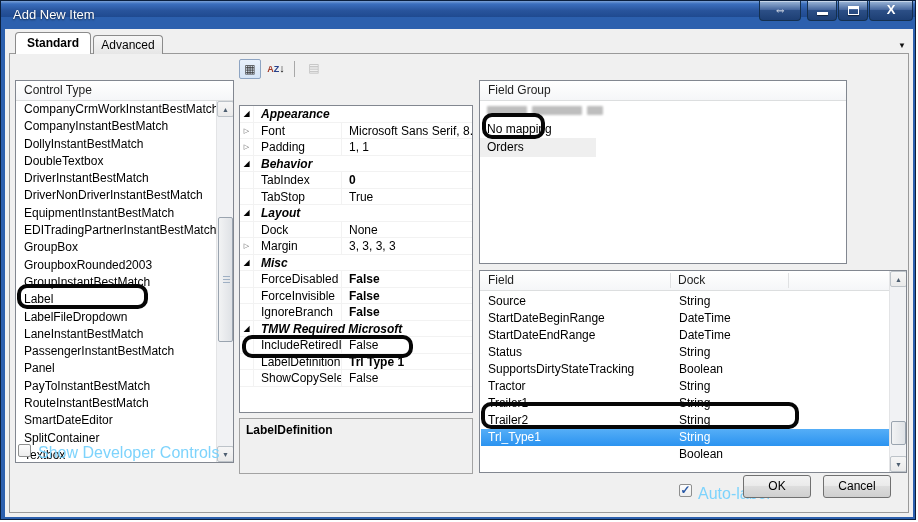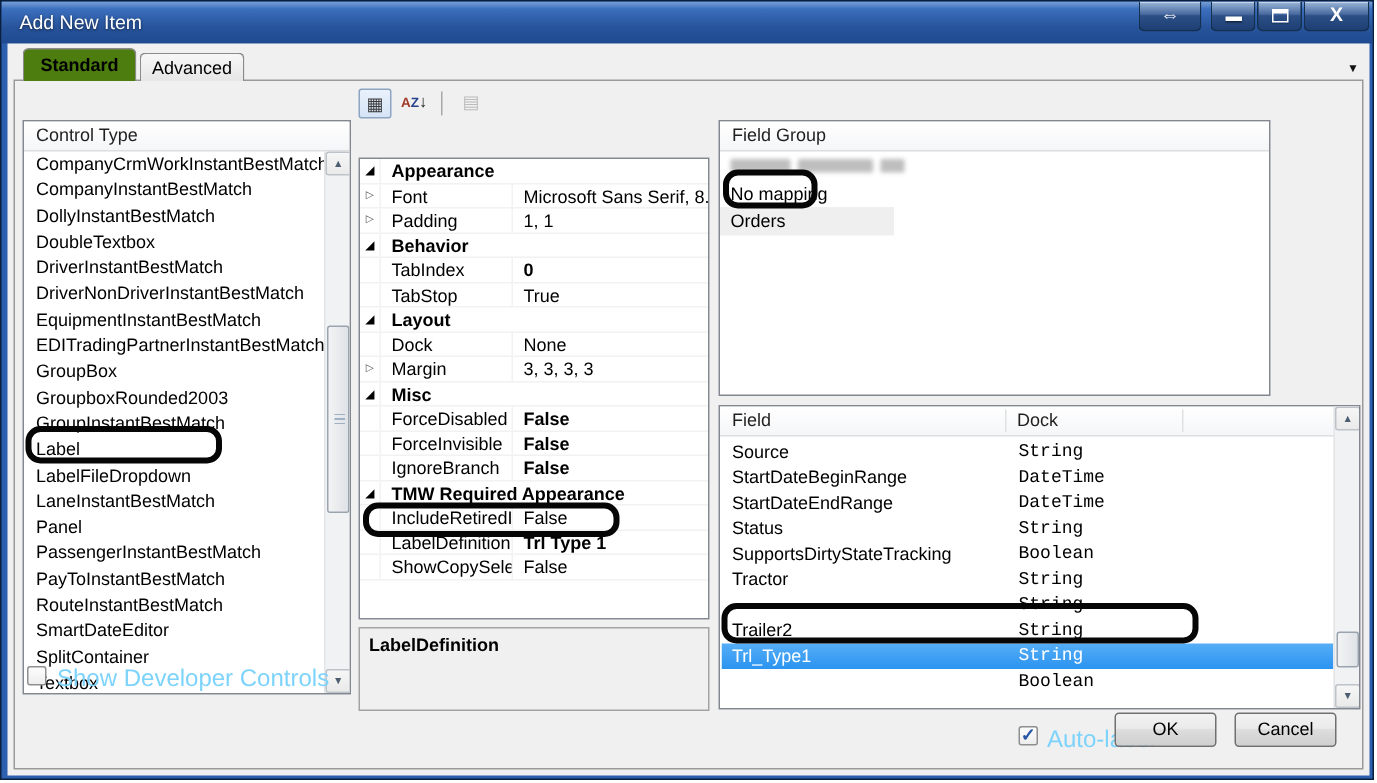--- a/index.html
+++ b/index.html
@@ -1,20 +1,20 @@
 <!DOCTYPE html>
 <html><head>
 <meta charset="utf-8">
 <style>
   * { margin:0; padding:0; box-sizing:border-box; }
   html,body { width:918px; height:522px; font-family:"Liberation Sans", sans-serif; background:#fff; }
   .dialog { position:relative; width:916px; height:520px; border:1px solid #0a1f3d;
             background:#2c60ae; overflow:hidden; }
   
-  .titlebar { position:absolute; left:0; top:0; right:0; height:28px;
+  .titlebar { position:absolute; left:0; top:0; right:0; height:16px;
     background:linear-gradient(180deg,#7ba2d8 0%,#3b6fbe 18%,#28549c 60%,#1f4a90 100%); }
   .title { position:absolute; left:12px; top:6px; color:#fff; font-size:13px;
            text-shadow:0 1px 2px rgba(0,0,0,.6); }
   .win-btn { position:absolute; top:0; height:20px; border:1px solid #14304f;
     border-top:none; border-radius:0 0 4px 4px; text-align:center;
     background:linear-gradient(180deg,#9db8da 0%,#48699f 45%,#2c4f86 50%,#1d3f74 100%);
     box-shadow:inset 0 1px 0 rgba(255,255,255,.45); color:#fff; cursor:default; }
   .btn-resize { left:758px; width:42px; font-size:13px; line-height:18px; }
   .btn-min   { left:806px; width:30px; }
   .btn-max   { left:837px; width:30px; }
@@ -24,21 +24,21 @@
   .glyph-min { display:inline-block; width:11px; height:3px; background:#fff; margin-top:10px;
                box-shadow:0 1px 1px rgba(0,0,0,.5); }
   .glyph-max { display:inline-block; width:11px; height:9px; border:1px solid #fff;
                border-top:3px solid #fff; margin-top:5px; box-shadow:0 1px 1px rgba(0,0,0,.4); }
   
   .content { position:absolute; left:4px; top:28px; width:908px; height:488px; background:#f0f0f0; }
   .tabpage { position:absolute; left:8px; top:52px; width:900px; height:460px;
              border:1px solid #9a9a9a; background:#f0f0f0; }
   .tab { position:absolute; border:1px solid #8b8b8b; border-bottom:none;
          border-radius:4px 4px 0 0; font-size:12px; text-align:center; cursor:default; }
-  .tab.sel { left:14px; top:31px; width:76px; height:22px; background:#4d7c0f;
+  .tab.sel { left:14px; top:31px; width:76px; height:22px; background:#ffffff;
              font-weight:bold; line-height:21px; z-index:3; }
   .tab.unsel { left:92px; top:34px; width:70px; height:19px;
              background:linear-gradient(180deg,#f7f7f7,#e6e6e6); line-height:18px; z-index:1; }
   .tab-drop { position:absolute; left:897px; top:40px; font-size:8px; color:#111; z-index:3; }
   
   .panel { position:absolute; background:#fff; border:1px solid #828790; overflow:hidden;margin-top:22px; }
   .lv-header { position:relative; height:20px; background:linear-gradient(180deg,#ffffff,#f5f6f8);
       border-bottom:1px solid #dcdedf; font-size:12px; color:#1f1f1f; line-height:19px; padding-left:8px; }
   .hdr-div { position:absolute; top:2px; bottom:2px; width:1px; background:#e0e1e3; }
   
@@ -75,39 +75,39 @@
   .tool-sep { position:absolute; left:55px; top:3px; width:1px; height:16px; background:#a8a8a8; }
   .tb-pp { left:64px; font-size:12px; color:#bcbcbc; }
   #pg-grid { left:238px; top:82px; width:234px; height:308px; }
   .pg-row { position:relative; height:16.5px; line-height:16px; font-size:12px;
             border-bottom:1px solid #f2f2f2; white-space:nowrap; }
   .pg-gutter { position:absolute; left:0; top:0; bottom:0; width:14px; border-right:1px solid #f2f2f2;
             font-size:7px; color:#555; text-align:center; line-height:16px; }
   .pg-name { position:absolute; left:15px; top:0; bottom:0; width:87px; padding-left:6px;
             overflow:hidden; border-right:1px solid #f2f2f2; color:#000; }
   .pg-val { position:absolute; left:103px; right:0; top:0; bottom:0; padding-left:6px; overflow:hidden; }
-  .pg-row.cat .pg-name { width:219px; border-right:none; font-weight:bold; }
+  .pg-row.cat .pg-name { width:219px; border-right:none; font-weight:bold;font-style:italic; }
   .pg-row.cat .pg-gutter { color:#000; font-size:8px; }
   .bold { font-weight:bold; }
   #pg-desc { left:238px; top:395px; width:234px; height:56px; background:#f0f0f0;
              border:1px solid #a3a3a3; }
   #pg-desc .dtitle { font-size:12px; font-weight:bold; padding:4px 0 0 6px; color:#000; }
   
   #fg-list { left:478px; top:57px; width:368px; height:184px; }
   .fg-row { height:18.5px; line-height:18.5px; font-size:12px; padding-left:7px; color:#000;
             white-space:nowrap; }
   .fg-row.sel { background:linear-gradient(to right,#efefef 0 116px,transparent 116px); }
   .blob { display:inline-block; height:9px; background:#a9a9a9; border-radius:1px; margin:5px 5px 0 0;
           filter:blur(1.3px); opacity:.75; vertical-align:top; }
   
   #ft-list { left:478px; top:247px; width:428px; height:203px; }
   #ft-rows { position:absolute; left:1px; top:22px; right:17px; bottom:0; overflow:hidden; }
   .ft-row { position:relative; height:17px; line-height:17px; font-size:12px; color:#000; }
   .ft-f { position:absolute; left:7px; width:180px; overflow:hidden; white-space:nowrap; }
-  .ft-t { position:absolute; left:198px; right:4px; overflow:hidden; white-space:nowrap;font-family:Liberation Mono, monospace; }
+  .ft-t { position:absolute; left:198px; right:4px; overflow:hidden; white-space:nowrap; }
   .ft-row.selblue { background:linear-gradient(180deg,#55aef7,#2b93f0); color:#fff; }
   
   .push-btn { position:absolute; width:68px; height:23px; border:1px solid #707070; border-radius:3px;
      background:linear-gradient(180deg,#f2f2f2 0%,#ebebeb 45%,#dddddd 50%,#cfcfcf 100%);
      font-size:12px; text-align:center; line-height:21px; color:#000; cursor:default; }
   
   .callout { position:absolute; border:4px solid #060606; border-radius:10px; z-index:10;
              pointer-events:none; }
 </style>
 </head>
@@ -139,22 +139,22 @@
         <div class="lv-row">DriverInstantBestMatch</div>
         <div class="lv-row">DriverNonDriverInstantBestMatch</div>
         <div class="lv-row">EquipmentInstantBestMatch</div>
         <div class="lv-row">EDITradingPartnerInstantBestMatch</div>
         <div class="lv-row">GroupBox</div>
         <div class="lv-row">GroupboxRounded2003</div>
         <div class="lv-row">GroupInstantBestMatch</div>
         <div class="lv-row">Label</div>
         <div class="lv-row">LabelFileDropdown</div>
         <div class="lv-row">LaneInstantBestMatch</div>
+        <div class="lv-row">PassengerInstantBestMatch</div>
         <div class="lv-row">Panel</div>
-        <div class="lv-row">PassengerInstantBestMatch</div>
         <div class="lv-row">PayToInstantBestMatch</div>
         <div class="lv-row">RouteInstantBestMatch</div>
         <div class="lv-row">SmartDateEditor</div>
         <div class="lv-row">SplitContainer</div>
         <div class="lv-row">Textbox</div>
       </div>
     <div class="sbar">
       <div class="sb-up">▲</div>
       <div class="sb-thumb" style="top:116px;height:125px;">
           <span class="sb-grip"></span>
@@ -228,21 +228,21 @@
         <div class="pg-name">ForceInvisible</div>
         <div class="pg-val bold">False</div>
       </div>
       <div class="pg-row">
         <div class="pg-gutter"></div>
         <div class="pg-name">IgnoreBranch</div>
         <div class="pg-val bold">False</div>
       </div>
       <div class="pg-row cat">
         <div class="pg-gutter">◢</div>
-        <div class="pg-name">TMW Required Appearance</div>
+        <div class="pg-name">TMW Required Microsoft</div>
       </div>
       <div class="pg-row">
         <div class="pg-gutter"></div>
         <div class="pg-name">IncludeRetiredItems</div>
         <div class="pg-val">False</div>
       </div>
       <div class="pg-row">
         <div class="pg-gutter"></div>
         <div class="pg-name">LabelDefinition</div>
         <div class="pg-val bold">Trl Type 1</div>
@@ -292,20 +292,21 @@
         </div>
         <div class="ft-row">
           <div class="ft-f">SupportsDirtyStateTracking</div>
           <div class="ft-t">Boolean</div>
         </div>
         <div class="ft-row">
           <div class="ft-f">Tractor</div>
           <div class="ft-t">String</div>
         </div>
         <div class="ft-row">
+          <div class="ft-f">Trailer1</div>
           <div class="ft-t">String</div>
         </div>
         <div class="ft-row">
           <div class="ft-f">Trailer2</div>
           <div class="ft-t">String</div>
         </div>
         <div class="ft-row selblue">
           <div class="ft-f">Trl_Type1</div>
           <div class="ft-t">String</div>
         </div>

